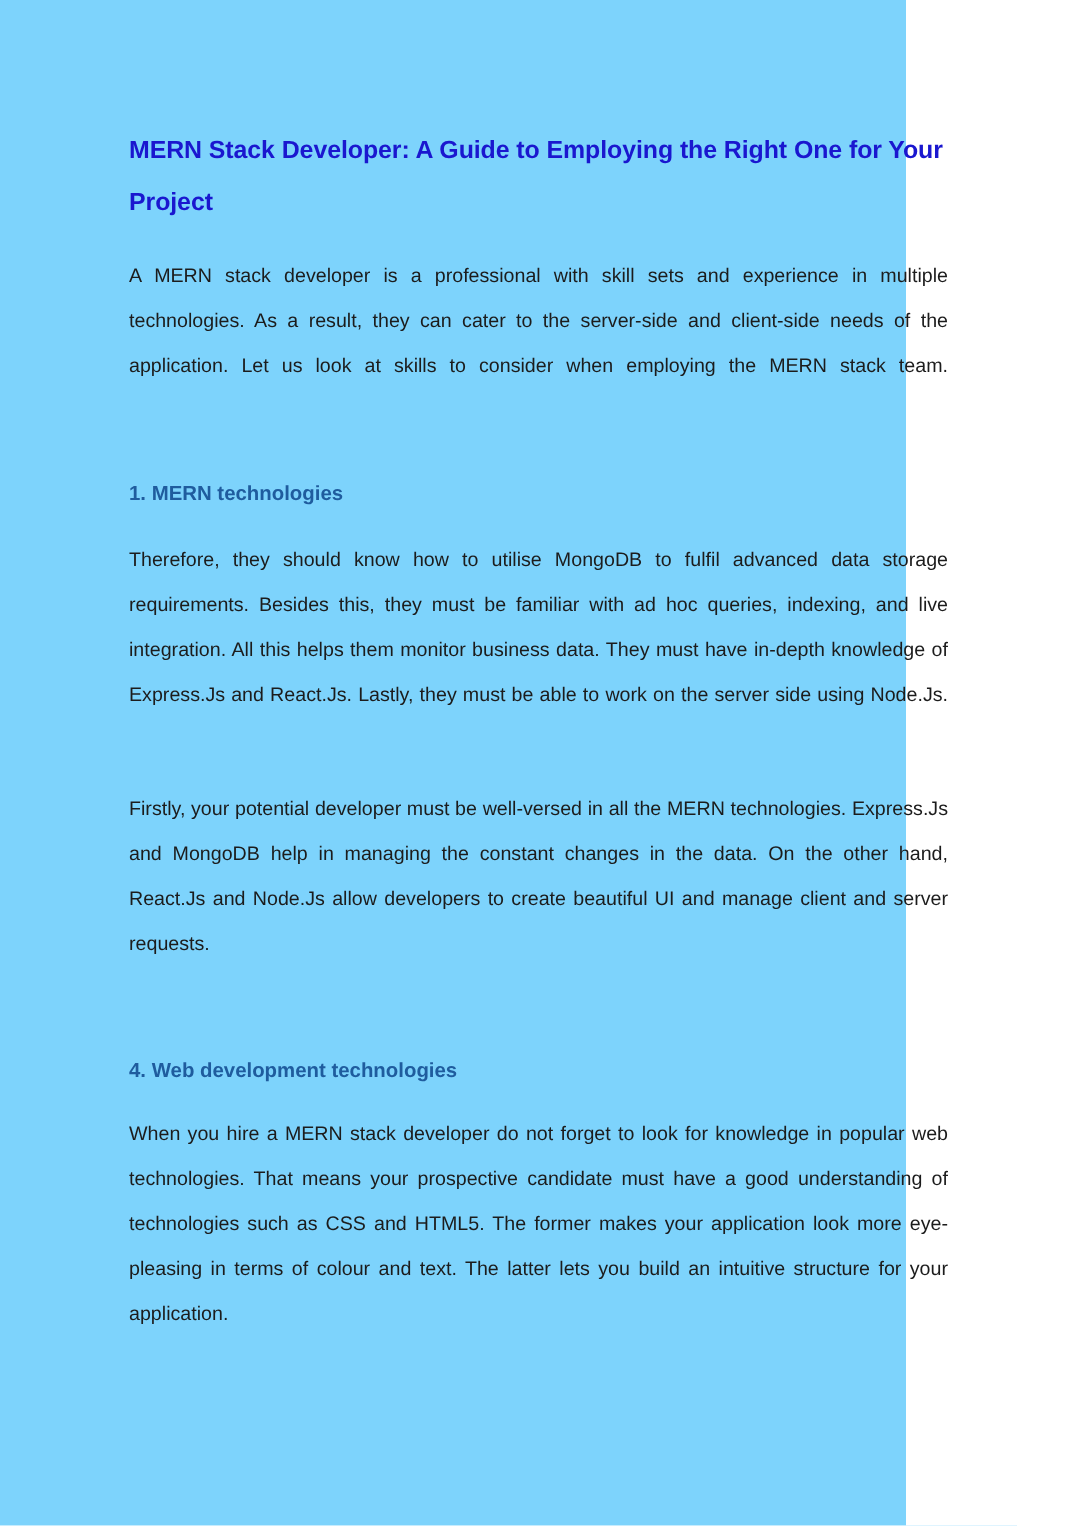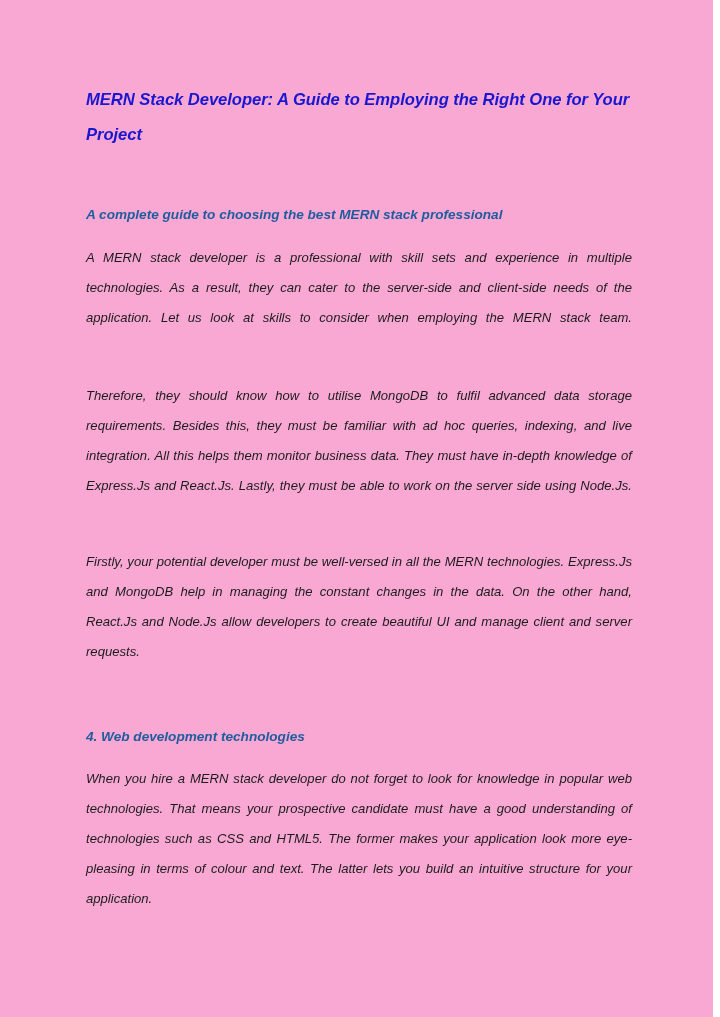--- a/index.html
+++ b/index.html
@@ -11,25 +11,24 @@
   body {
     width: 720px;
     height: 1017px;
     font-family: "Liberation Sans", sans-serif;
     -webkit-font-smoothing: antialiased;
     overflow: hidden;
   }
 
   .page {
     position: relative;
-    width: 713px;
+    width: 604px;
     height: 1017px;
-    background: #f9a8d4;
+    background: #7dd3fc;
     box-sizing: border-box;
-    font-style: italic;
   }
 
   .content {
     position: absolute;
     left: 86px;
     top: 82px;
     width: 546px;
   }
 
   .doc-title {
@@ -87,24 +86,24 @@
   }
 </style>
 </head>
 <body>
 
 <div class="page">
   <div class="content">
 
     <h1 class="doc-title">MERN Stack Developer: A Guide to Employing the Right One for Your Project</h1>
 
-    <h2 class="subheading">A complete guide to choosing the best MERN stack professional</h2>
 
     <p class="body-para">A MERN stack developer is a professional with skill sets and experience in multiple technologies. As a result, they can cater to the server-side and client-side needs of the application. Let us look at skills to consider when employing the MERN stack team.</p>
 
+    <h3 class="section-heading">1. MERN technologies</h3>
 
     <p class="body-para tight-top">Therefore, they should know how to utilise MongoDB to fulfil advanced data storage requirements. Besides this, they must be familiar with ad hoc queries, indexing, and live integration. All this helps them monitor business data. They must have in-depth knowledge of Express.Js and React.Js. Lastly, they must be able to work on the server side using Node.Js.</p>
 
     <p class="body-para after-heading">Firstly, your potential developer must be well-versed in all the MERN technologies. Express.Js and MongoDB help in managing the constant changes in the data. On the other hand, React.Js and Node.Js allow developers to create beautiful UI and manage client and server requests.</p>
 
     <h3 class="section-heading">4. Web development technologies</h3>
 
     <p class="body-para after-heading">When you hire a MERN stack developer do not forget to look for knowledge in popular web technologies. That means your prospective candidate must have a good understanding of technologies such as CSS and HTML5. The former makes your application look more eye-pleasing in terms of colour and text. The latter lets you build an intuitive structure for your application.</p>
 
   </div>

